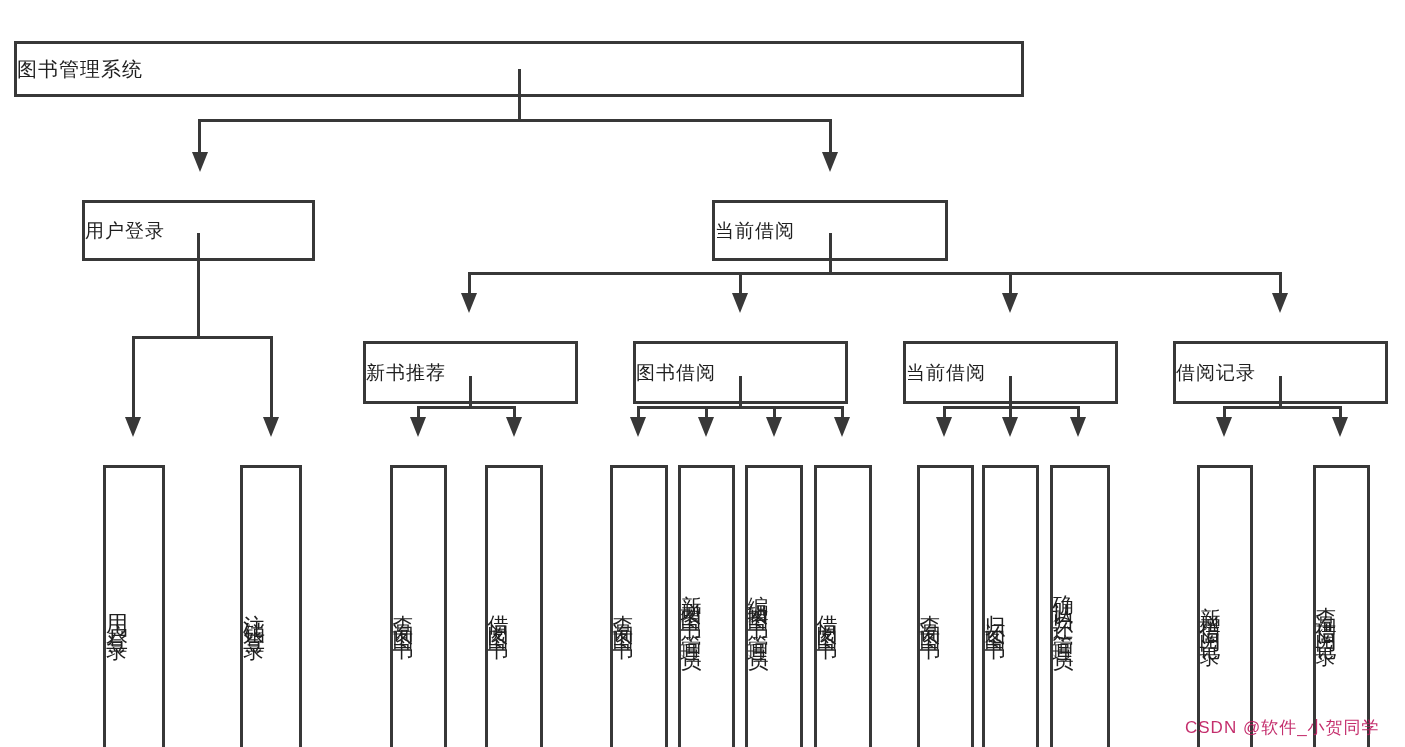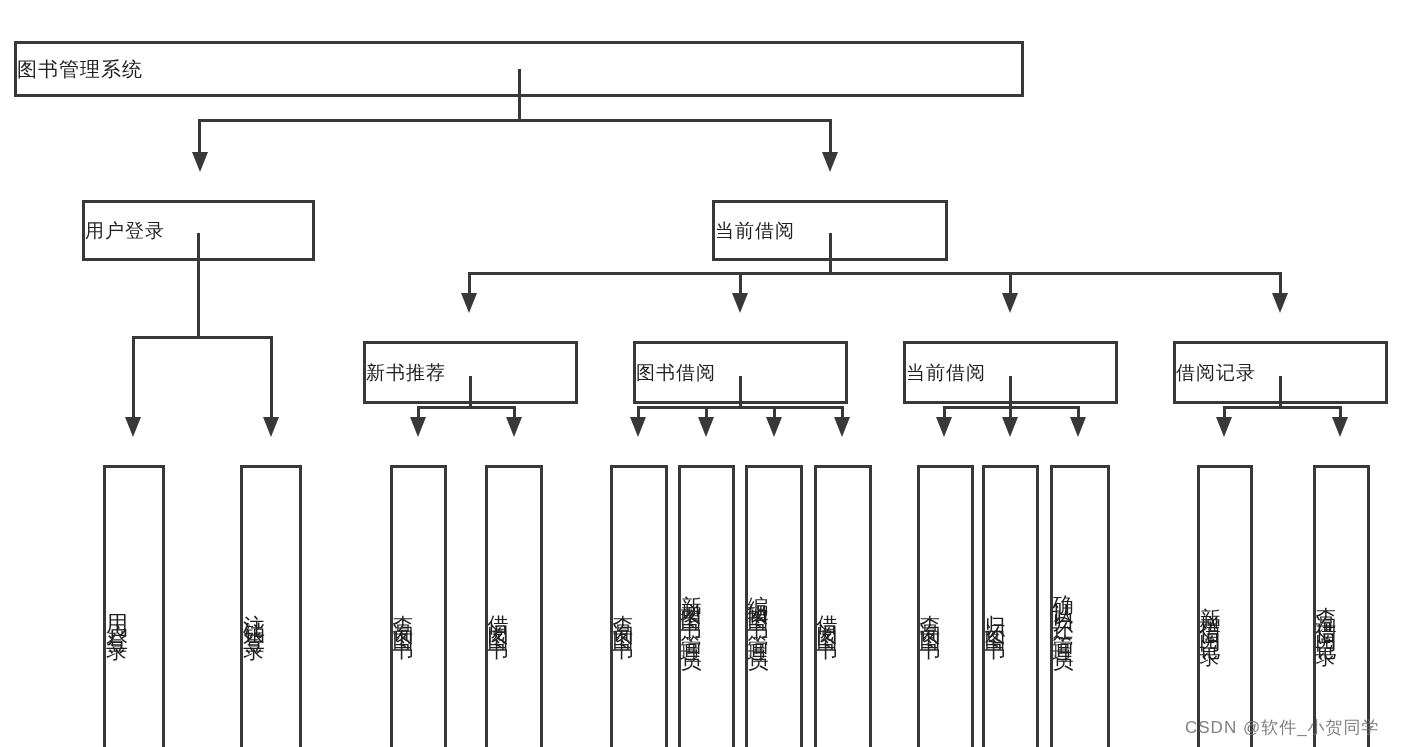--- a/index.html
+++ b/index.html
@@ -38,21 +38,21 @@
     width: 0; height: 0;
     border-left: 8px solid transparent;
     border-right: 8px solid transparent;
     border-top: 20px solid #383838;
   }
   .watermark {
     position: absolute;
     left: 1185px;
     top: 716px;
     font-size: 17px;
-    color: #737373;
+    color: #be185d;
     letter-spacing: 1px;
     z-index: 5;
     opacity: 0.9;
   }
 </style>
 </head>
 <body>
 
 <div class="canvas">
 

